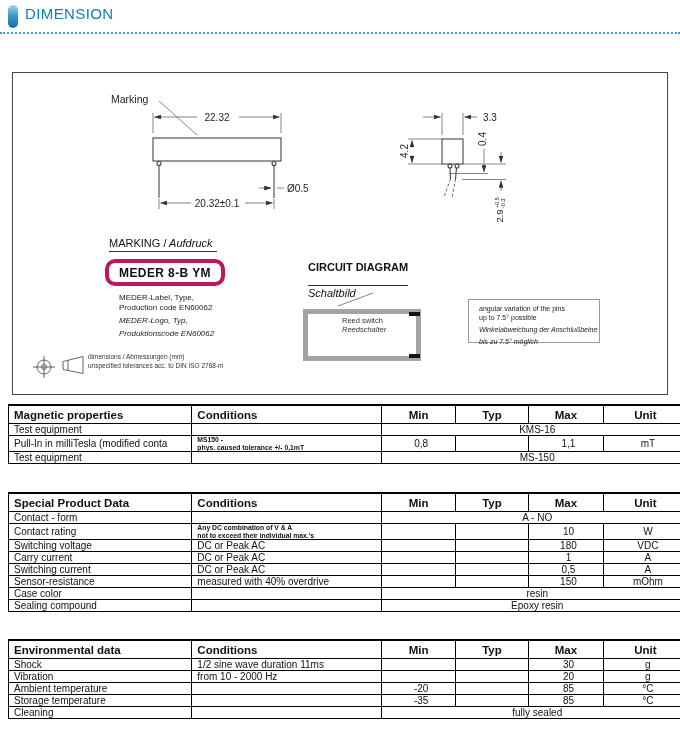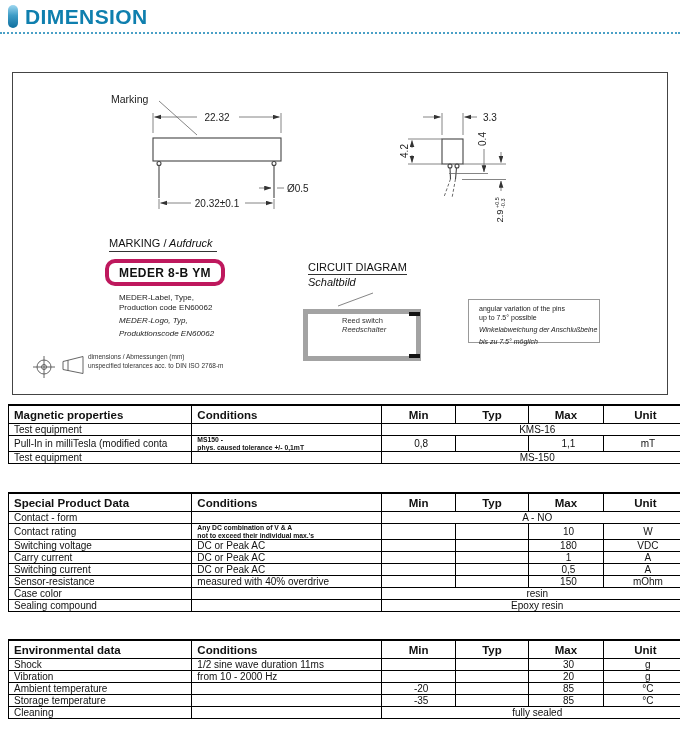--- a/index.html
+++ b/index.html
@@ -2,38 +2,38 @@
 <html style="--accent: #0f7fae; --dotted: #4aa0c6;"><head>
 <meta charset="utf-8">
 <style>
   html,body{margin:0;padding:0;background:#fff;}
   body{width:680px;height:733px;position:relative;font-family:"Liberation Sans",sans-serif;color:#111;overflow:hidden;}
   :root{--accent:#0f7fae;--dotted:#4aa0c6;}
 
   
   .hdr-pill{position:absolute;left:8px;top:5px;width:10px;height:23px;border-radius:5px;
     background:linear-gradient(180deg,#9ed7f0 0%,#3e9cc6 45%,#0f6f9e 100%);}
-  .hdr-title{position:absolute;left:25px;top:5px;font-size:21px;font-weight:bold;color:var(--accent);letter-spacing:.4px;}
+  .hdr-title{position:absolute;left:25px;top:5px;font-size:15px;font-weight:normal;color:var(--accent);letter-spacing:.4px;}
   .hdr-dots{position:absolute;left:0;top:32px;width:680px;height:0;border-top:2px dotted var(--dotted);}
 
   
   .draw-box{position:absolute;left:12px;top:72px;width:654px;height:321px;border:1px solid #444;background:#fff;}
   .draw-box svg{position:absolute;left:0;top:0;}
   svg text{font-family:"Liberation Sans",sans-serif;fill:#222;}
 
   .abs{position:absolute;}
   .marking-title{left:96px;top:164px;font-size:11px;border-bottom:1px solid #333;padding:0 4px 2px 0;}
   .marking-title .de{font-style:italic;}
   .badge{left:92px;top:186px;width:112px;height:19px;border:4px solid #be185d;border-radius:10px;
     font-size:12px;letter-spacing:.4px;display:flex;align-items:center;justify-content:center;font-weight:bold;}
   .marking-lines{left:106px;top:220px;font-size:8px;line-height:10px;color:#222;}
   .marking-lines .de{font-style:italic;margin-top:3px;}
 
   .circuit-title{left:295px;top:188px;font-size:11px;}
-  .circuit-title .en{border-bottom:1px solid #333;padding-bottom:1px;display:inline-block;}
+  .circuit-title .en{border-bottom:1px solid #333;padding-bottom:12px;display:inline-block;font-weight:bold;}
   .circuit-title .de{font-style:italic;display:block;margin-top:1px;}
   .circuit-box{left:290px;top:236px;width:108px;height:42px;border:5px solid #a3a3a3;}
   .circuit-label{position:absolute;left:34px;top:2px;font-size:7.5px;line-height:9px;color:#333;}
   .circuit-label .de{font-style:italic;}
   .term{position:absolute;width:11px;height:4px;background:#111;right:-4px;}
   .term.t1{top:-2px;} .term.t2{bottom:-2px;}
 
   .note-box{left:455px;top:226px;width:132px;height:44px;border:1px solid #999;font-size:7px;line-height:9px;
     padding:4px 0 0 10px;box-sizing:border-box;color:#222;}
   .note-box .de{font-style:italic;margin-top:3px;}

